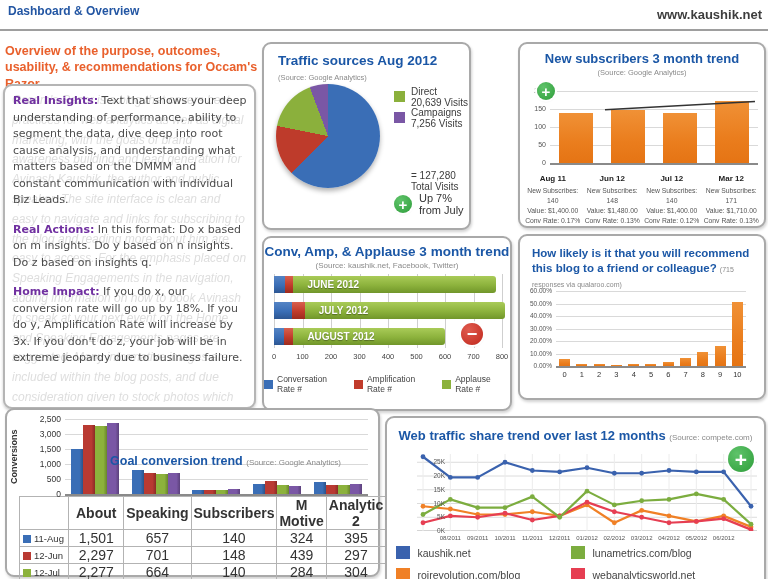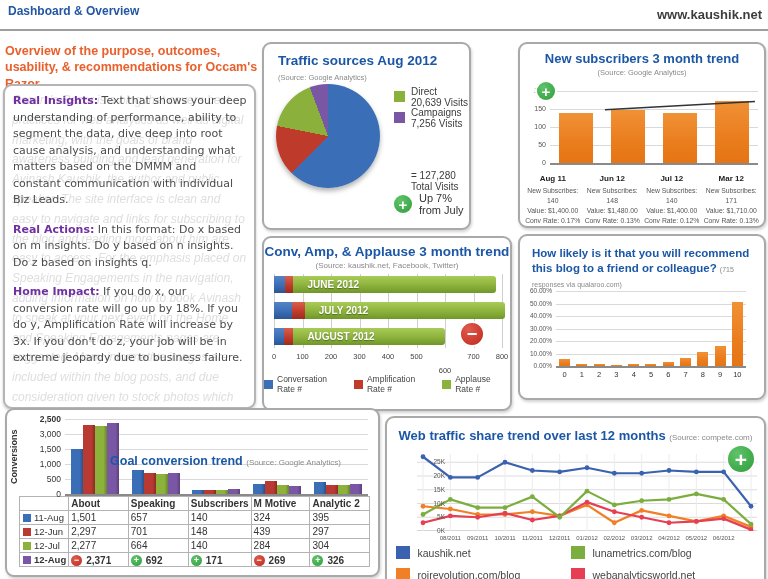--- a/index.html
+++ b/index.html
@@ -96,21 +96,21 @@
   .p5{left:5px;top:408px;width:375px;height:169px;}
   .p5-ylabel{position:absolute;left:2px;top:12px;writing-mode:vertical-rl;transform:rotate(180deg);font-size:9px;font-weight:bold;color:#333;height:70px;text-align:center;}
   .p5-plot{position:absolute;left:58px;top:9px;width:303px;height:75px;}
   .p5-ytick{position:absolute;width:40px;text-align:right;font-size:8.5px;color:#333;left:14px;}
   .p5-title{position:absolute;left:70px;right:4px;top:44px;text-align:center;font-size:12.5px;z-index:2;}
   .p5 .p-src{font-size:8px;}
   .p5-groups{position:absolute;left:0;bottom:0;width:100%;height:100%;display:flex;}
   .p5-group{flex:1;display:flex;align-items:flex-end;justify-content:center;}
   .gbar{width:12px;}
   .p5-table{position:absolute;left:12px;top:86px;width:351px;border-collapse:collapse;}
-  .p5-table td{border:1px solid #b3b3b3;font-size:10px;color:#333;text-align:left;height:14px;padding:0 2px;}
+  .p5-table td{border:1px solid #b3b3b3;font-size:14px;color:#333;text-align:center;height:14px;padding:0 2px;}
   .p5-table td.namec{text-align:left;font-size:9.5px;white-space:nowrap;}
   .p5-table td .sq{display:inline-block;width:8px;height:8px;margin:0 3px 0 1px;vertical-align:-1px;}
   .p5-table tr.boldrow td{font-weight:bold;}
   .p5-table td .cellwrap{display:inline-flex;align-items:center;gap:4px;justify-content:center;}
 
   
   .p6{left:385px;top:416px;width:381px;height:177px;}
   .p6-title{position:absolute;left:0;right:0;top:10px;text-align:center;font-size:13px;}
   .p6 .p-src{font-size:8px;}
   .p6-plot{position:absolute;left:30px;top:36px;width:340px;height:77px;}
@@ -243,21 +243,21 @@
         </div>
         <div class="hrow-label" style="top: 54px; left: 33.38px;">AUGUST 2012</div>
       </div>
     <div class="p3-ticks">
         <div class="p3-tick" style="left: 0px;">0</div>
         <div class="p3-tick" style="left: 28.5px;">100</div>
         <div class="p3-tick" style="left: 57px;">200</div>
         <div class="p3-tick" style="left: 85.5px;">300</div>
         <div class="p3-tick" style="left: 114px;">400</div>
         <div class="p3-tick" style="left: 142.5px;">500</div>
-        <div class="p3-tick" style="left: 171px; margin-top: 14px;">600</div>
+        <div class="p3-tick" style="left: 171px;">600</div>
         <div class="p3-tick" style="left: 199.5px;">700</div>
         <div class="p3-tick" style="left: 228px;">800</div>
       </div>
     <div class="p3-legend">
         <div class="p3-lgi">
           <span class="sq" style="background: rgb(58, 110, 182);"></span>
           <span>Conversation Rate #</span>
         </div>
         <div class="p3-lgi">
           <span class="sq" style="background: rgb(193, 59, 43);"></span>
@@ -443,21 +443,21 @@
                 <span>326</span>
               </span></td>
           </tr>
         </tbody>
       </table>
   <div class="p5-ytick" style="top: 79px;">0</div>
       <div class="p5-ytick" style="top: 64px;">500</div>
       <div class="p5-ytick" style="top: 49px;">1,000</div>
       <div class="p5-ytick" style="top: 34px;">1,500</div>
       <div class="p5-ytick" style="top: 19px;">3,000</div>
-      <div class="p5-ytick" style="top: 4px; font-weight: bold;">2,500</div>
+      <div class="p5-ytick" style="top: 4px;">2,500</div>
     </div>
 
   <div class="panel p6">
     <div class="p6-title">
       <span class="p-title">Web traffic share trend over last 12 months</span>
       <span class="p-src">(Source: compete.com)</span>
     </div>
     <div class="p6-plot"><svg width="340" height="77">
           <line x1="0" y1="77" x2="340" y2="77" stroke="#aaa" stroke-width="1"></line>
           <line x1="0" y1="63.25" x2="340" y2="63.25" stroke="#dcdcdc" stroke-width="1"></line>

